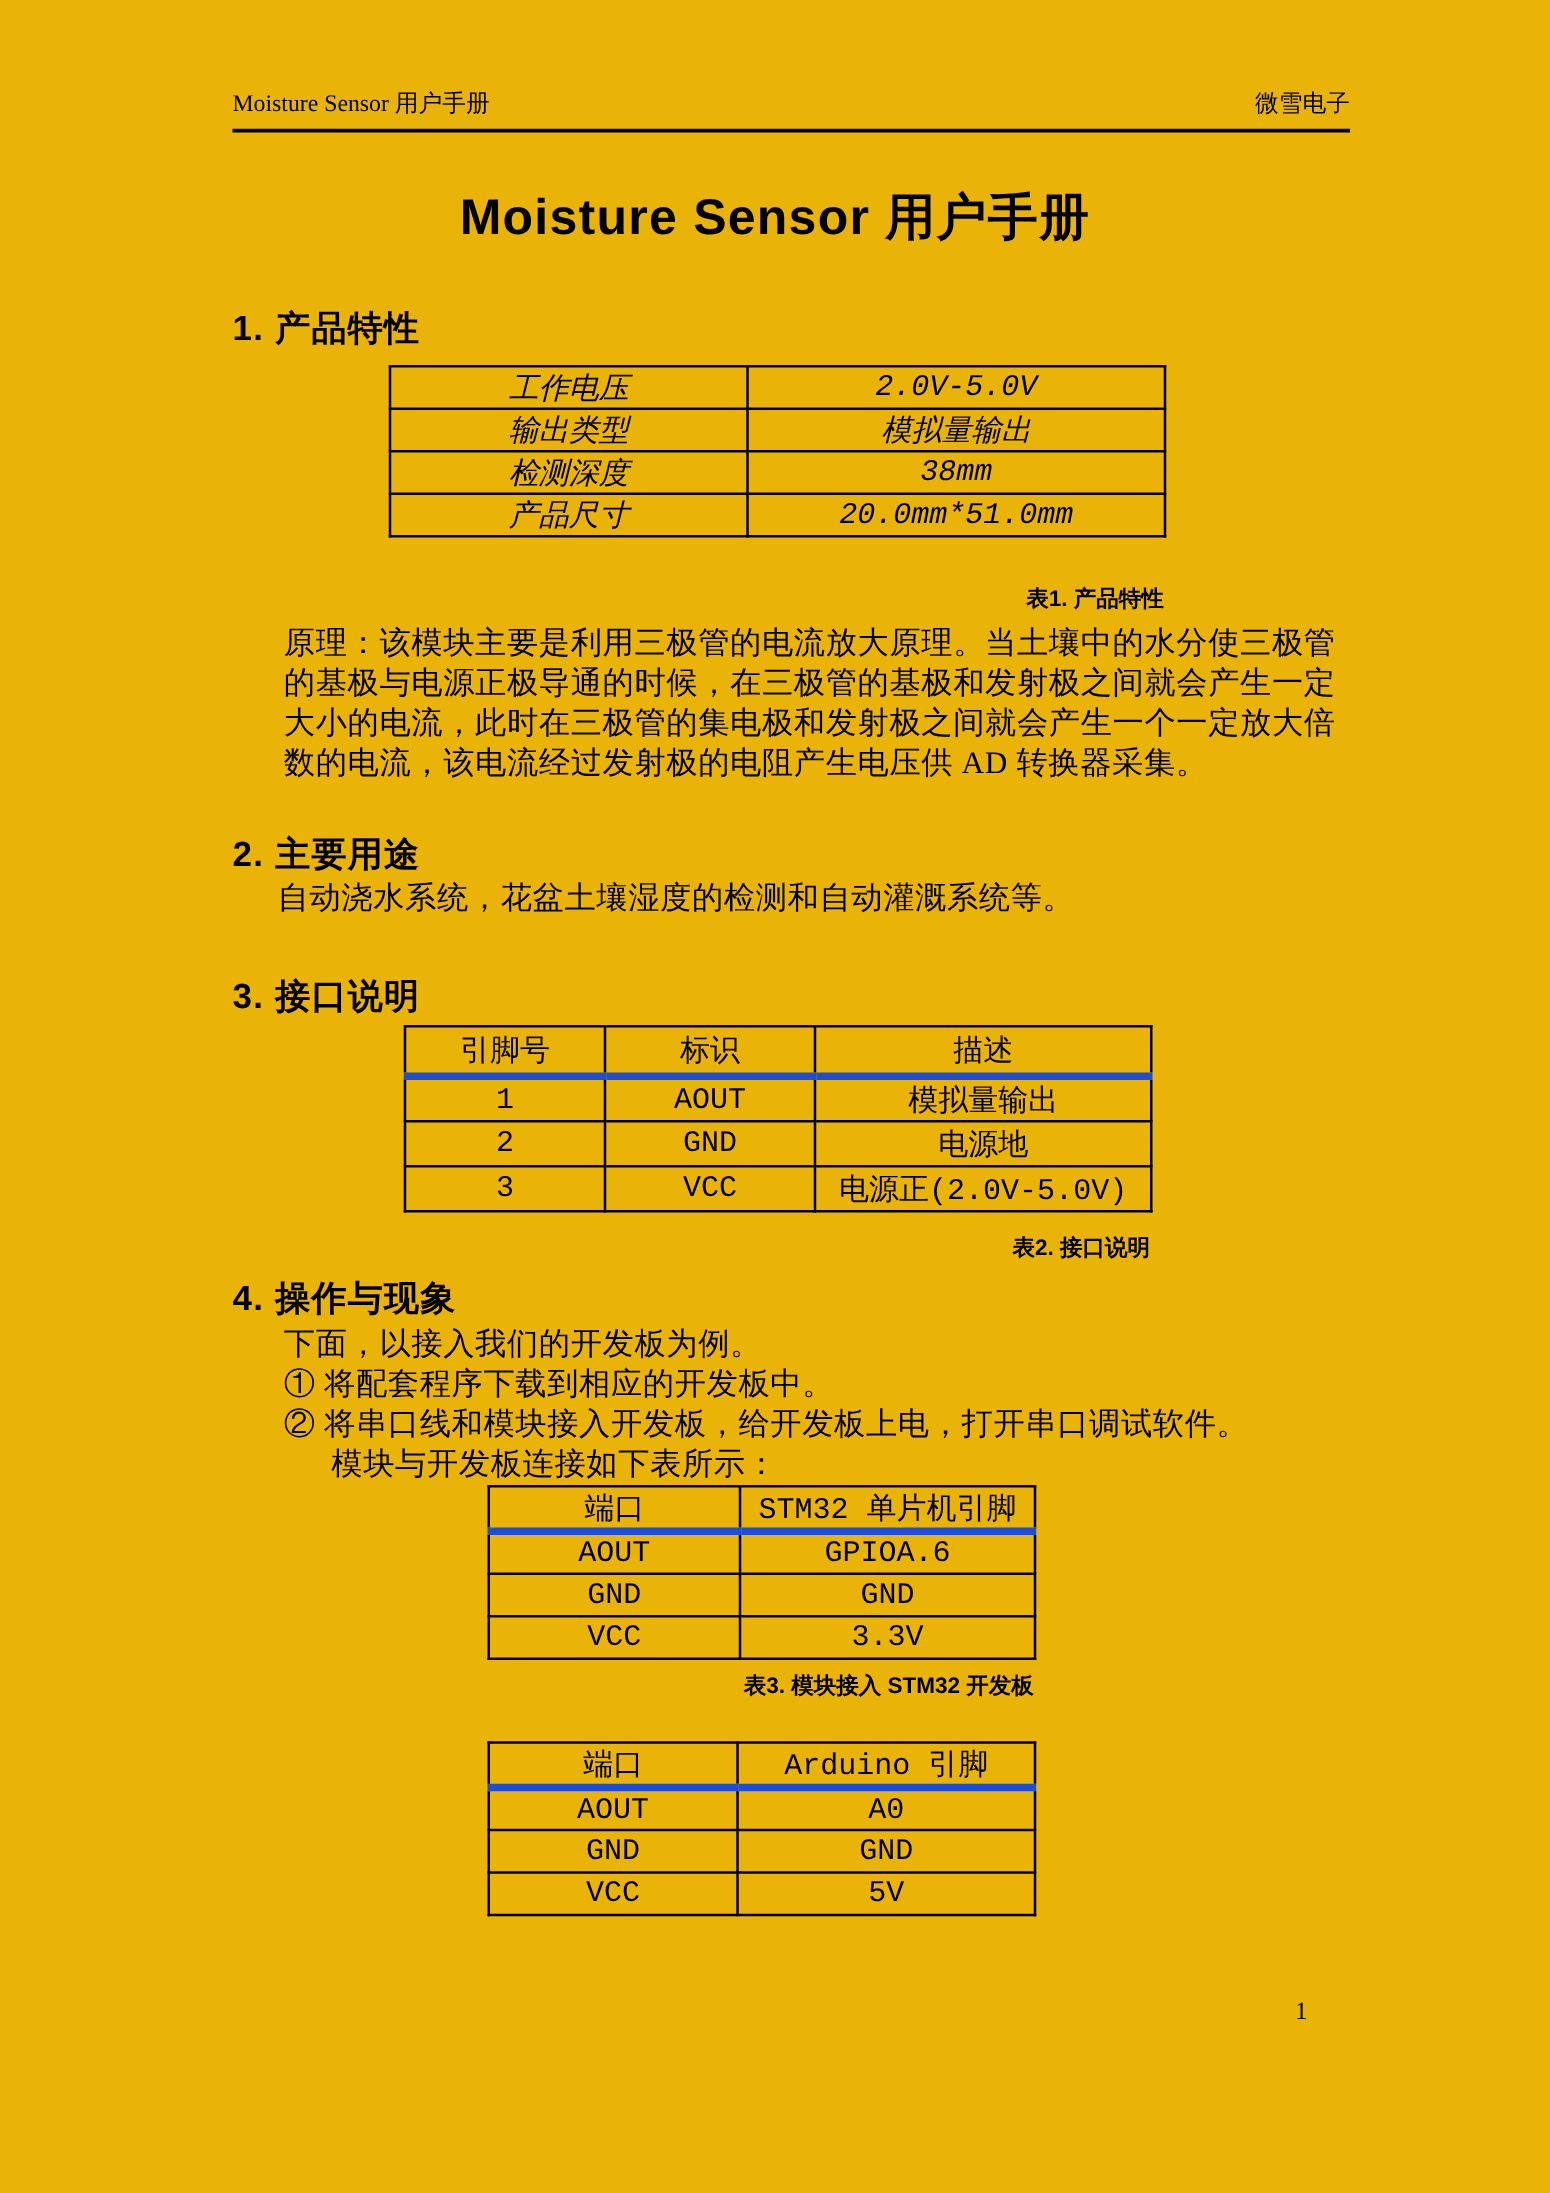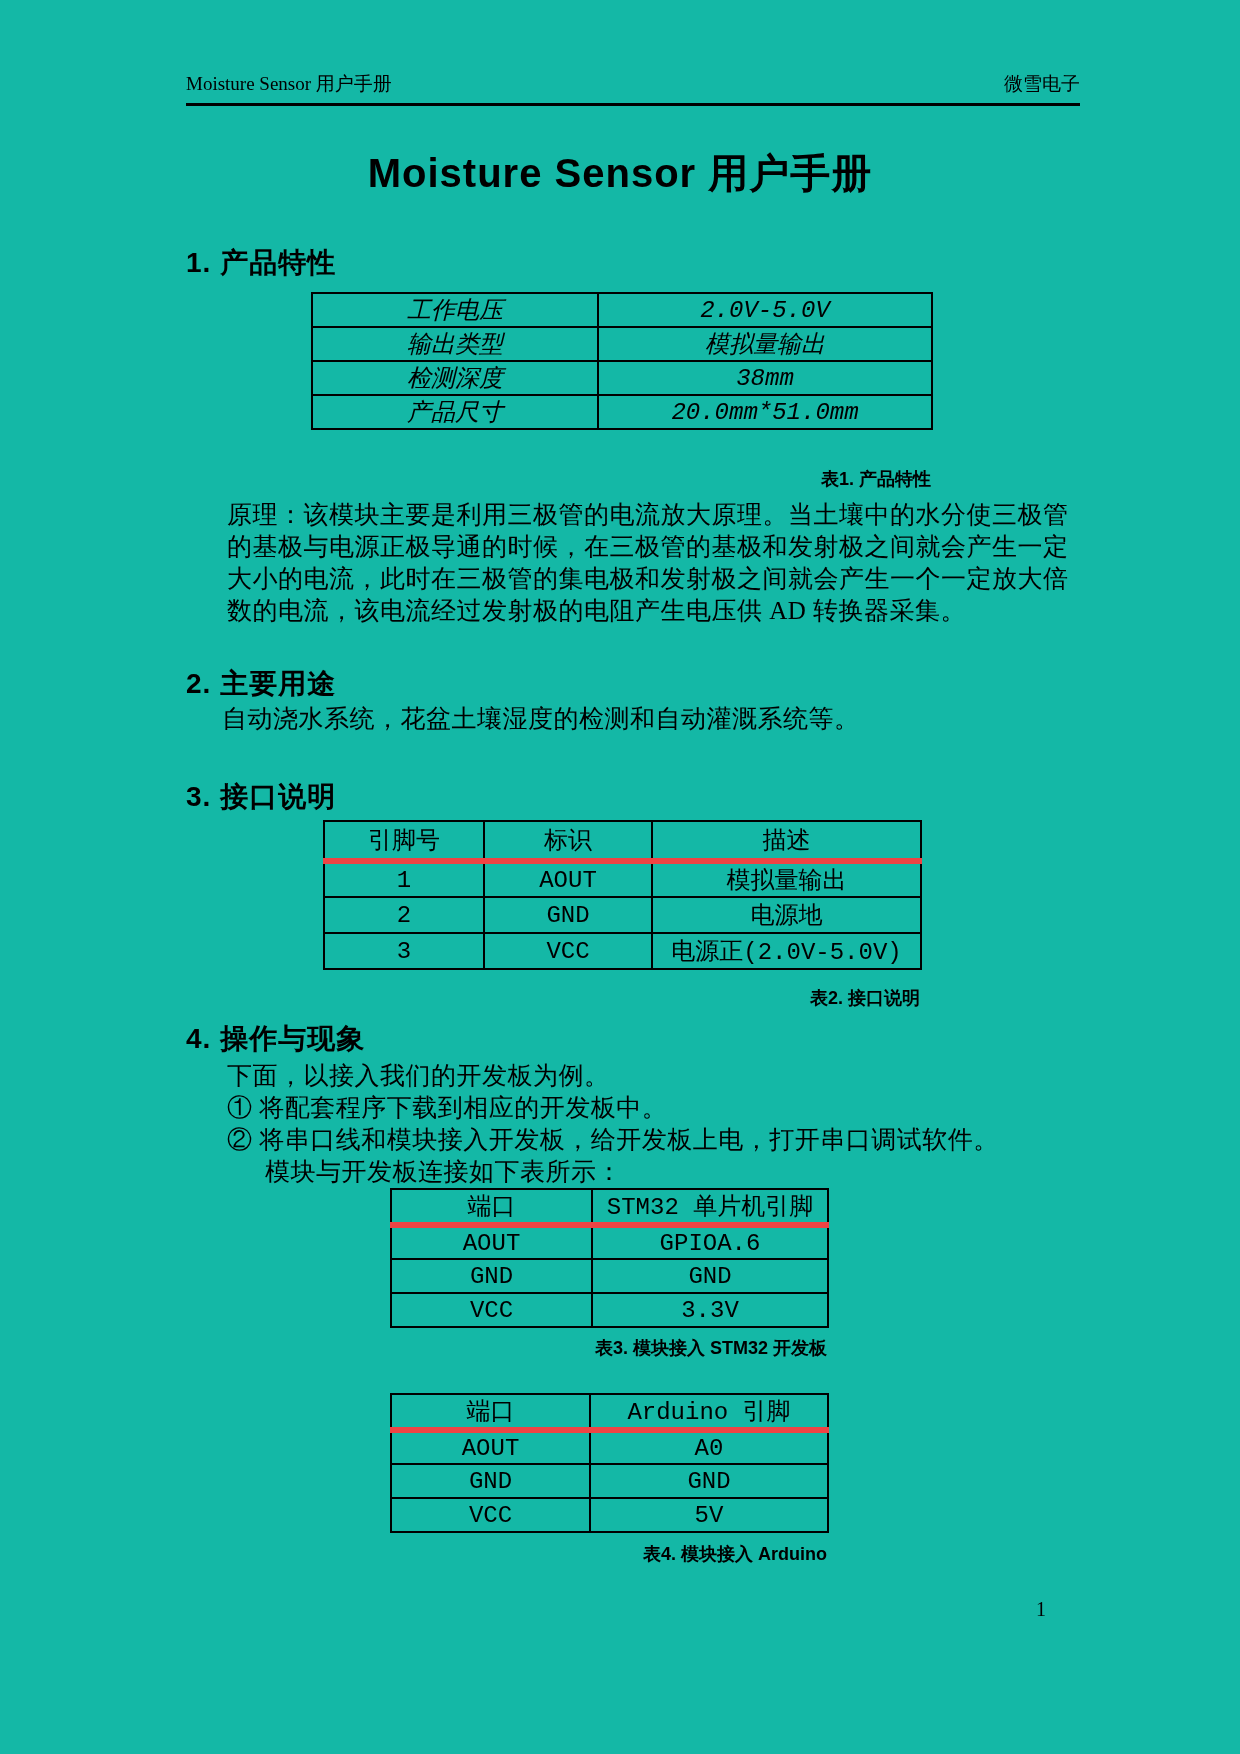--- a/index.html
+++ b/index.html
@@ -1,20 +1,20 @@
 <!DOCTYPE html>
 <html><head>
 <meta charset="utf-8">
 <style>
   html,body{margin:0;padding:0;background:#888;}
   .page{
     position:relative;
     width:1240px;height:1754px;
     margin:0 auto;
-    background:#14b8a6;
+    background:#eab308;
     color:#000;
     font-family:"Liberation Serif","DejaVu Serif",serif;
     overflow:hidden;
   }
   
   .runhead{
     position:absolute;left:186px;top:72px;width:894px;
     display:flex;justify-content:space-between;align-items:flex-end;
     font-size:19px;line-height:24px;
     border-bottom:3px solid #000;
@@ -46,21 +46,21 @@
   table.doc td,table.doc th{
     border:2px solid #000;
     font-size:24px;
     font-weight:normal;
     text-align:center;
     vertical-align:middle;
     padding:0 6px;
     font-family:"Liberation Mono","DejaVu Sans Mono",monospace;
     overflow:hidden;white-space:nowrap;
   }
-  tr.thead th{border-bottom:6px solid #ef4444;}
+  tr.thead th{border-bottom:6px solid #1d4ed8;}
   td.left{text-align:left;padding-left:10px;}
   
   .caption{
     position:absolute;text-align:right;
     font-size:18px;font-weight:bold;
     font-family:"Liberation Sans","DejaVu Sans",sans-serif;
   }
   .pageno{
     position:absolute;left:1036px;top:1598px;
     font-size:20px;
@@ -201,17 +201,16 @@
     <tr style="height:34px">
       <td>GND</td>
       <td>GND</td>
     </tr>
     <tr style="height:34px">
       <td>VCC</td>
       <td>5V</td>
     </tr>
   </tbody>
     </table>
-  <div class="caption" style="left:390px;top:1542px;width:437px;">表4. 模块接入 Arduino</div>
 
   <div class="pageno">1</div>
 
 </div>
 
 </body></html>

